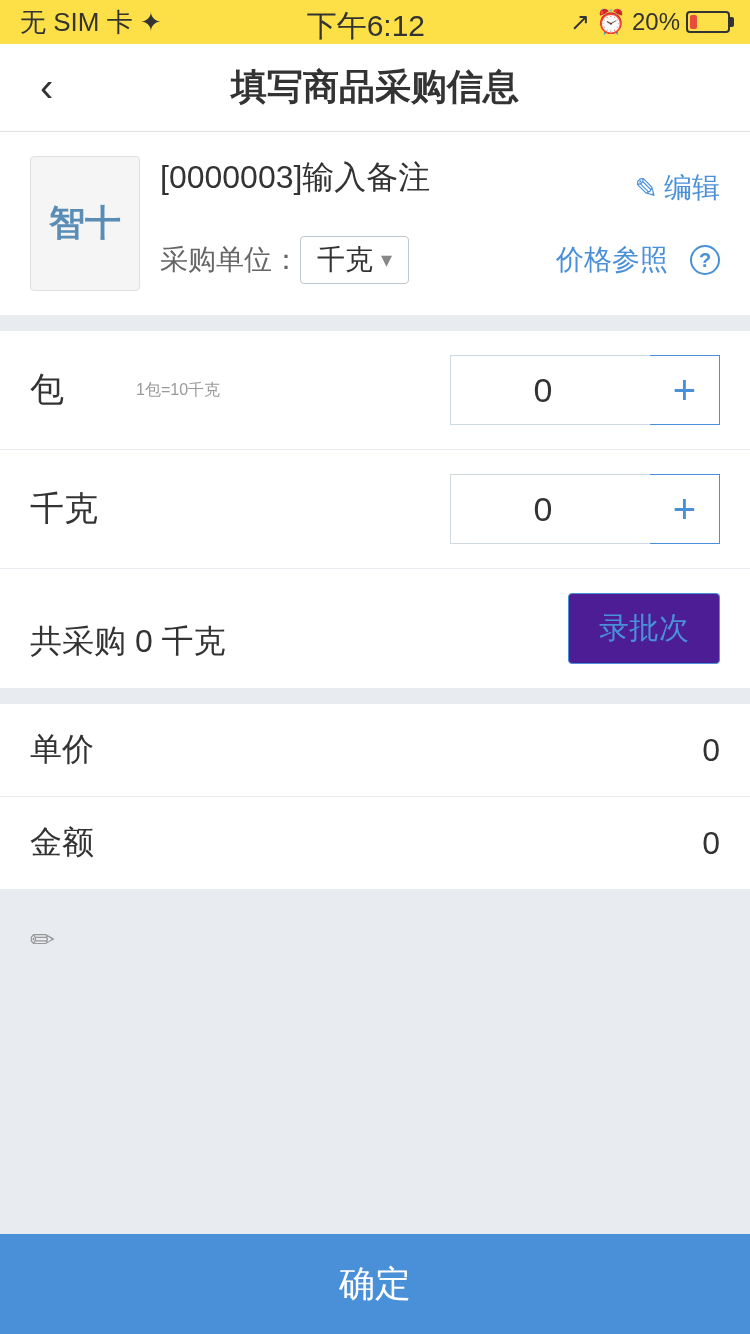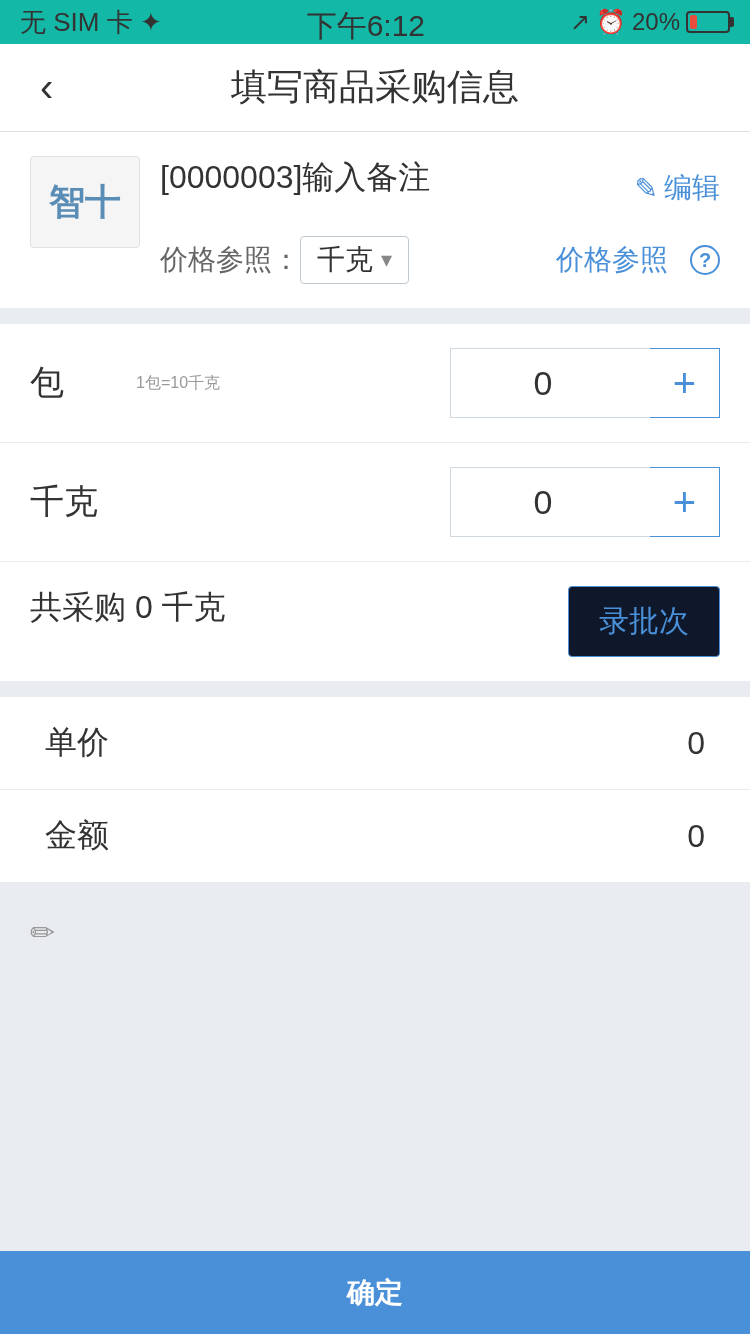--- a/index.html
+++ b/index.html
@@ -9,21 +9,21 @@
       min-height: 1334px;
       font-family: -apple-system, "PingFang SC", "Helvetica Neue", Arial, sans-serif;
       background: #f0f2f5;
       font-size: 32px;
       color: #333;
     }
 
     
     .status-bar {
       height: 44px;
-      background: #14b8a6;
+      background: #fde047;
       display: flex;
       align-items: center;
       justify-content: space-between;
       padding: 0 20px;
       font-size: 26px;
       color: #333;
     }
     .status-left { display: flex; align-items: center; gap: 10px; }
     .status-center { font-size: 30px; font-weight: 500; margin-top: 8px; }
     .status-right { display: flex; align-items: center; gap: 6px; font-size: 24px; }
@@ -55,36 +55,36 @@
       font-size: 40px;
       color: #333;
       cursor: pointer;
       padding: 10px;
     }
     .nav-title {
       position: absolute;
       left: 50%;
       transform: translateX(-50%);
       font-size: 36px;
-      font-weight: 400;
+      font-weight: 700;
       color: #333;
     }
 
     
     .product-card {
       background: #fff;
       padding: 24px 30px;
       margin-top: 0;
       display: flex;
       align-items: flex-start;
       gap: 20px;
     }
     .product-image {
       width: 110px;
-      height: 92px;
+      height: 135px;
       border: 1px solid #e0e0e0;
       border-radius: 4px;
       display: flex;
       align-items: center;
       justify-content: center;
       flex-shrink: 0;
       background: #f5f5f5;
     }
     .product-image-logo {
       font-size: 36px;
@@ -193,49 +193,49 @@
       align-items: center;
       justify-content: center;
       cursor: pointer;
       border-left: none;
     }
 
     
     .summary-row {
       background: #fff;
       display: flex;
-      align-items: flex-start;
+      align-items: flex-end;
       padding: 24px 30px;
       border-top: 1px solid #e8ecf0;
     }
     .summary-text {
       font-size: 32px;
       color: #333;
     }
     .record-btn {
       margin-left: auto;
       border: 1px solid #4a90d9;
-      background: #0f172a;
+      background: #4c1d95;
       color: #4a90d9;
       font-size: 30px;
       padding: 14px 30px;
       border-radius: 4px;
       cursor: pointer;
       font-family: Liberation Mono, monospace;
     }
 
     
     .price-section {
       background: #fff;
       margin-top: 0;
     }
     .price-row {
       display: flex;
       align-items: center;
-      padding: 24px 45px;
+      padding: 24px 30px;
       border-bottom: 1px solid #e8ecf0;
     }
     .price-row:last-child { border-bottom: none; }
     .price-label {
       font-size: 32px;
       color: #333;
     }
     .price-value {
       margin-left: auto;
       font-size: 32px;
@@ -256,30 +256,29 @@
 
     
     .content-area { flex: 1; background: #e8ecf0; min-height: 280px; }
 
     
     .confirm-btn {
       position: fixed;
       bottom: 0;
       left: 0;
       width: 750px;
-      height: 83px;
+      height: 100px;
       background: #4a90d9;
       color: #fff;
-      font-size: 28px;
+      font-size: 36px;
       border: none;
       cursor: pointer;
       display: flex;
       align-items: center;
       justify-content: center;
-      font-weight: bold;
     }
     .product-header-row {
       display: flex;
       align-items: center;
       justify-content: space-between;
       margin-bottom: 16px;
     }
     .product-second-row {
       display: flex;
       align-items: center;
@@ -321,21 +320,21 @@
       <div class="product-header-row">
         <span class="product-name">
           <span>[0000003]</span><span>输入备注</span>
         </span>
         <span class="edit-btn">
           <span>✎</span>
           <span>编辑</span>
         </span>
       </div>
       <div class="product-second-row">
-        <span class="product-unit-label">价格参照：</span>
+        <span class="product-unit-label">采购单位：</span>
         <div class="unit-selector">
           <span>千克</span>
           <span class="unit-arrow">▾</span>
         </div>
         <div class="price-ref">
           <span>价格参照</span>
           <div class="price-ref-icon">?</div>
         </div>
       </div>
     </div>

